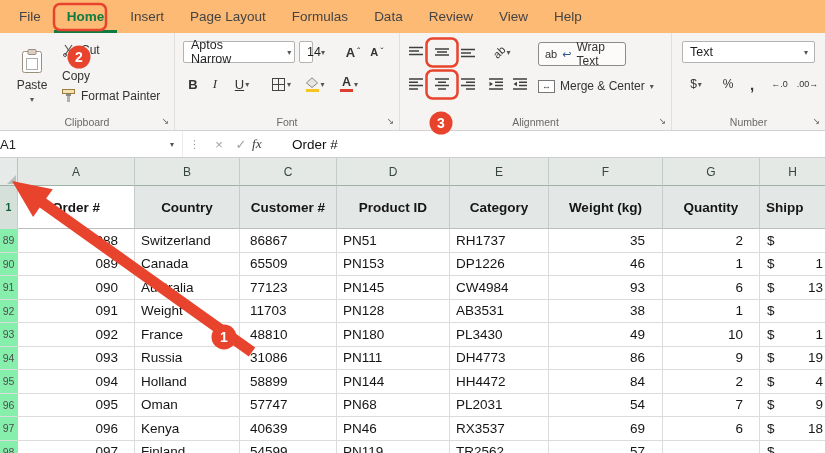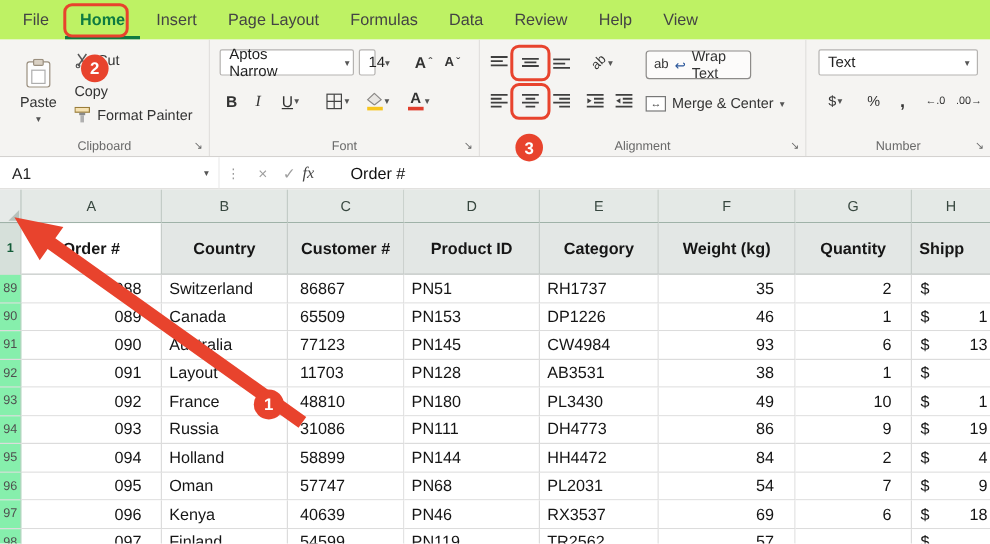--- a/index.html
+++ b/index.html
@@ -1,20 +1,20 @@
 <!DOCTYPE html>
 <html><head>
 <meta charset="utf-8">
 <style>
   *{margin:0;padding:0;box-sizing:border-box;}
   html,body{width:825px;height:453px;}
   body{position:relative;overflow:hidden;background:#fff;font-family:"Liberation Sans",sans-serif;}
 
   
-  .tabbar{position:absolute;left:0;top:0;width:825px;height:33px;display:flex;align-items:stretch;padding-left:6px;background:#bef264;}
+  .tabbar{position:absolute;left:0;top:0;width:825px;height:33px;display:flex;align-items:stretch;padding-left:6px;background:#fdba74;}
   .tab{display:flex;align-items:center;padding:0 13px;font-size:13.5px;color:#444;}
   .tab.active{color:#0f7b41;font-weight:bold;box-shadow:inset 0 -3px 0 0 #0f7b41;}
 
   
   .ribbon{position:absolute;left:0;top:33px;width:825px;height:98px;background:#f5f4f2;border-bottom:1px solid #d4d2d0;}
   .rgroup{position:absolute;top:0;height:97px;border-right:1px solid #e2e0de;}
   .grp-label{position:absolute;bottom:2px;left:0;right:0;text-align:center;font-size:10.5px;color:#696969;}
   .launcher{position:absolute;right:5px;bottom:4px;font-size:9px;color:#666;line-height:1;}
   .cb{position:absolute;height:22px;display:flex;align-items:center;background:#fff;border:1px solid #b5b3b1;border-radius:2px;font-size:12.5px;color:#1f1f1f;padding-left:7px;}
   .cb .chev{margin-left:auto;width:16px;text-align:center;font-size:8px;color:#555;}
@@ -37,21 +37,21 @@
   .mergebtn{position:absolute;left:134px;top:41px;width:128px;height:24px;display:flex;align-items:center;gap:5px;padding:0 4px;font-size:12px;color:#333;}
   .ab-rot{display:inline-block;transform:rotate(-45deg);font-size:11px;color:#333;}
   .ab-small{font-size:11px;color:#333;}
   .ret{font-size:11px;color:#2b579a;}
   .merge-ic{width:17px;height:13px;border:1px solid #777;display:flex;align-items:center;justify-content:center;font-size:9px;color:#444;background:#fff;}
   .numic{font-size:12px;color:#333;}
   .decic{font-size:9px;color:#333;letter-spacing:0;}
 
   
   .fbar{position:absolute;left:0;top:131px;width:825px;height:27px;background:#fff;border-bottom:1px solid #cfcdcb;display:flex;align-items:center;}
-  .namebox{width:183px;height:100%;display:flex;align-items:center;padding-left:10px;font-size:13px;color:#222;border-right:1px solid #ececec;}
+  .namebox{width:183px;height:100%;display:flex;align-items:center;font-size:13px;color:#222;border-right:1px solid #ececec;}
   .namebox .chev{margin-left:auto;margin-right:8px;font-size:8px;color:#555;}
   .dots{color:#9a9a9a;font-size:11px;margin:0 8px 0 6px;}
   .fbtn{width:22px;text-align:center;color:#9f9f9f;font-size:13px;}
   .fxbtn{width:26px;color:#444;font-size:13.5px;font-style:italic;font-family:"Liberation Serif",serif;}
   .fcontent{margin-left:14px;font-size:13.5px;color:#111;}
 
   
   .sheet{position:absolute;left:0;top:158px;width:825px;height:295px;overflow:hidden;background:#fff;}
   .colstrip{display:flex;height:28px;}
   .corner{width:18px;height:100%;background:#e6eae8;border-right:1px solid #b9c4be;border-bottom:1px solid #9fb2a8;position:relative;}
@@ -82,22 +82,22 @@
 <body>
 
 <div class="tabbar">
   <span class="tab">File</span>
   <span class="tab active">Home</span>
   <span class="tab">Insert</span>
   <span class="tab">Page Layout</span>
   <span class="tab">Formulas</span>
   <span class="tab">Data</span>
   <span class="tab">Review</span>
+  <span class="tab">View</span>
   <span class="tab">Help</span>
-  <span class="tab">View</span>
 </div>
 
 <div class="ribbon">
 
   <div class="rgroup" style="left:0;width:175px;">
     <div class="paste">
       <svg width="24" height="26">
           <rect x="2.5" y="2.5" width="19" height="21" rx="2" fill="#fdfdfd" stroke="#9a8f7f"></rect>
           <rect x="8" y="0.5" width="8" height="5" rx="1" fill="#d9d0c3" stroke="#9a8f7f"></rect>
           <rect x="6.5" y="9.5" width="11" height="11" fill="#fff" stroke="#adadad"></rect>
@@ -350,21 +350,21 @@
         <div class="cell c6 col-weight">93</div>
         <div class="cell c7 col-qty">6</div>
         <div class="cell c8 col-amt">
           <span>$</span>
           <span>13</span>
         </div>
       </div>
       <div class="srow">
         <div class="rh">92</div>
         <div class="cell c1 col-order">091</div>
-        <div class="cell c2 col-country">Layout</div>
+        <div class="cell c2 col-country">Weight</div>
         <div class="cell c3 col-customer">11703</div>
         <div class="cell c4 col-product">PN128</div>
         <div class="cell c5 col-category">AB3531</div>
         <div class="cell c6 col-weight">38</div>
         <div class="cell c7 col-qty">1</div>
         <div class="cell c8 col-amt">
           <span>$</span>
           <span></span>
         </div>
       </div>

